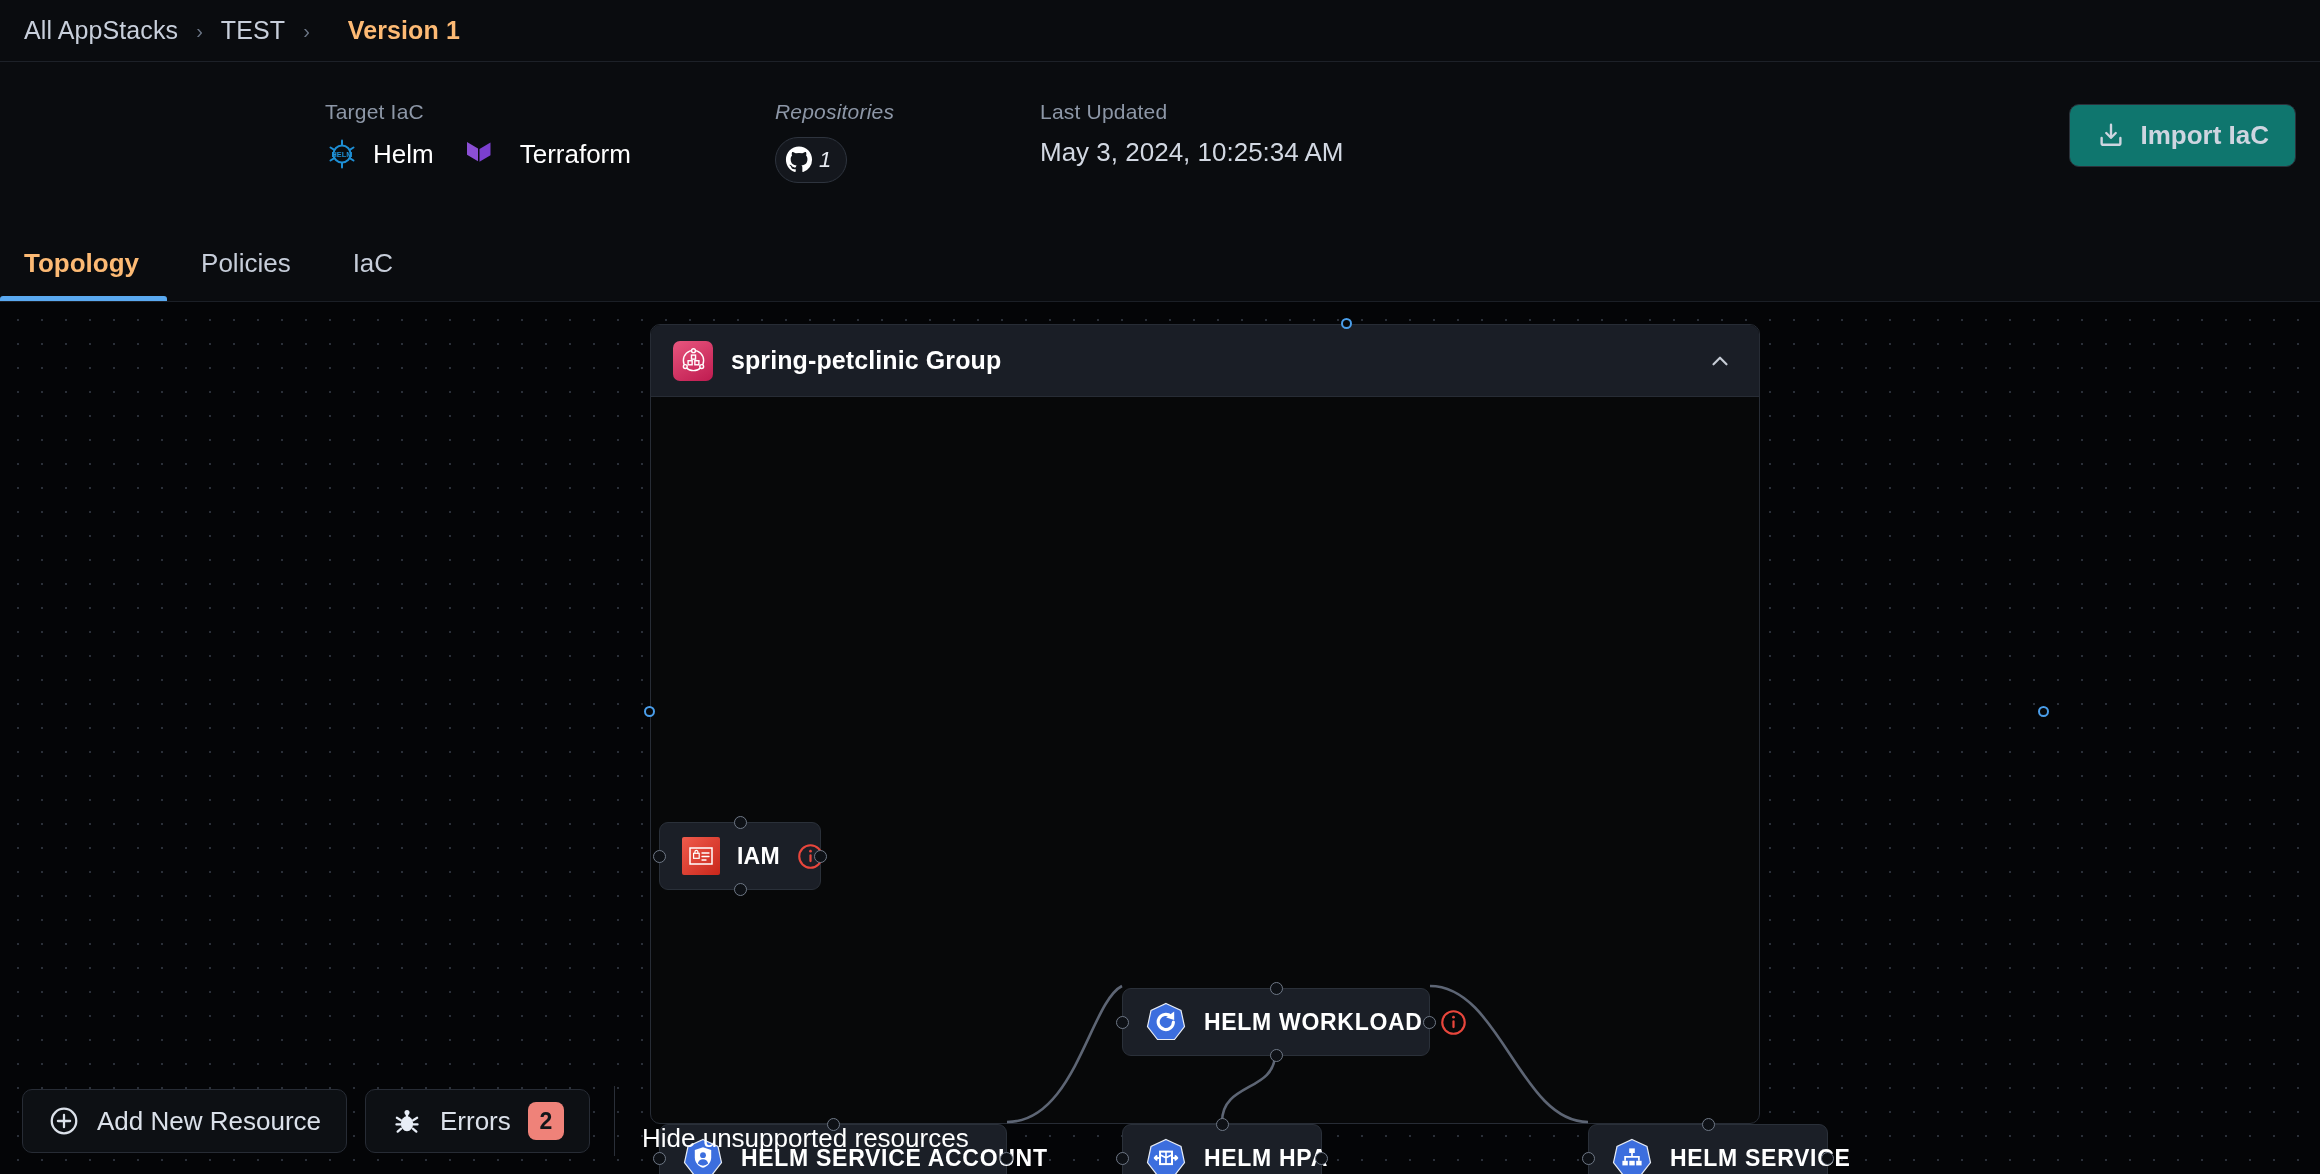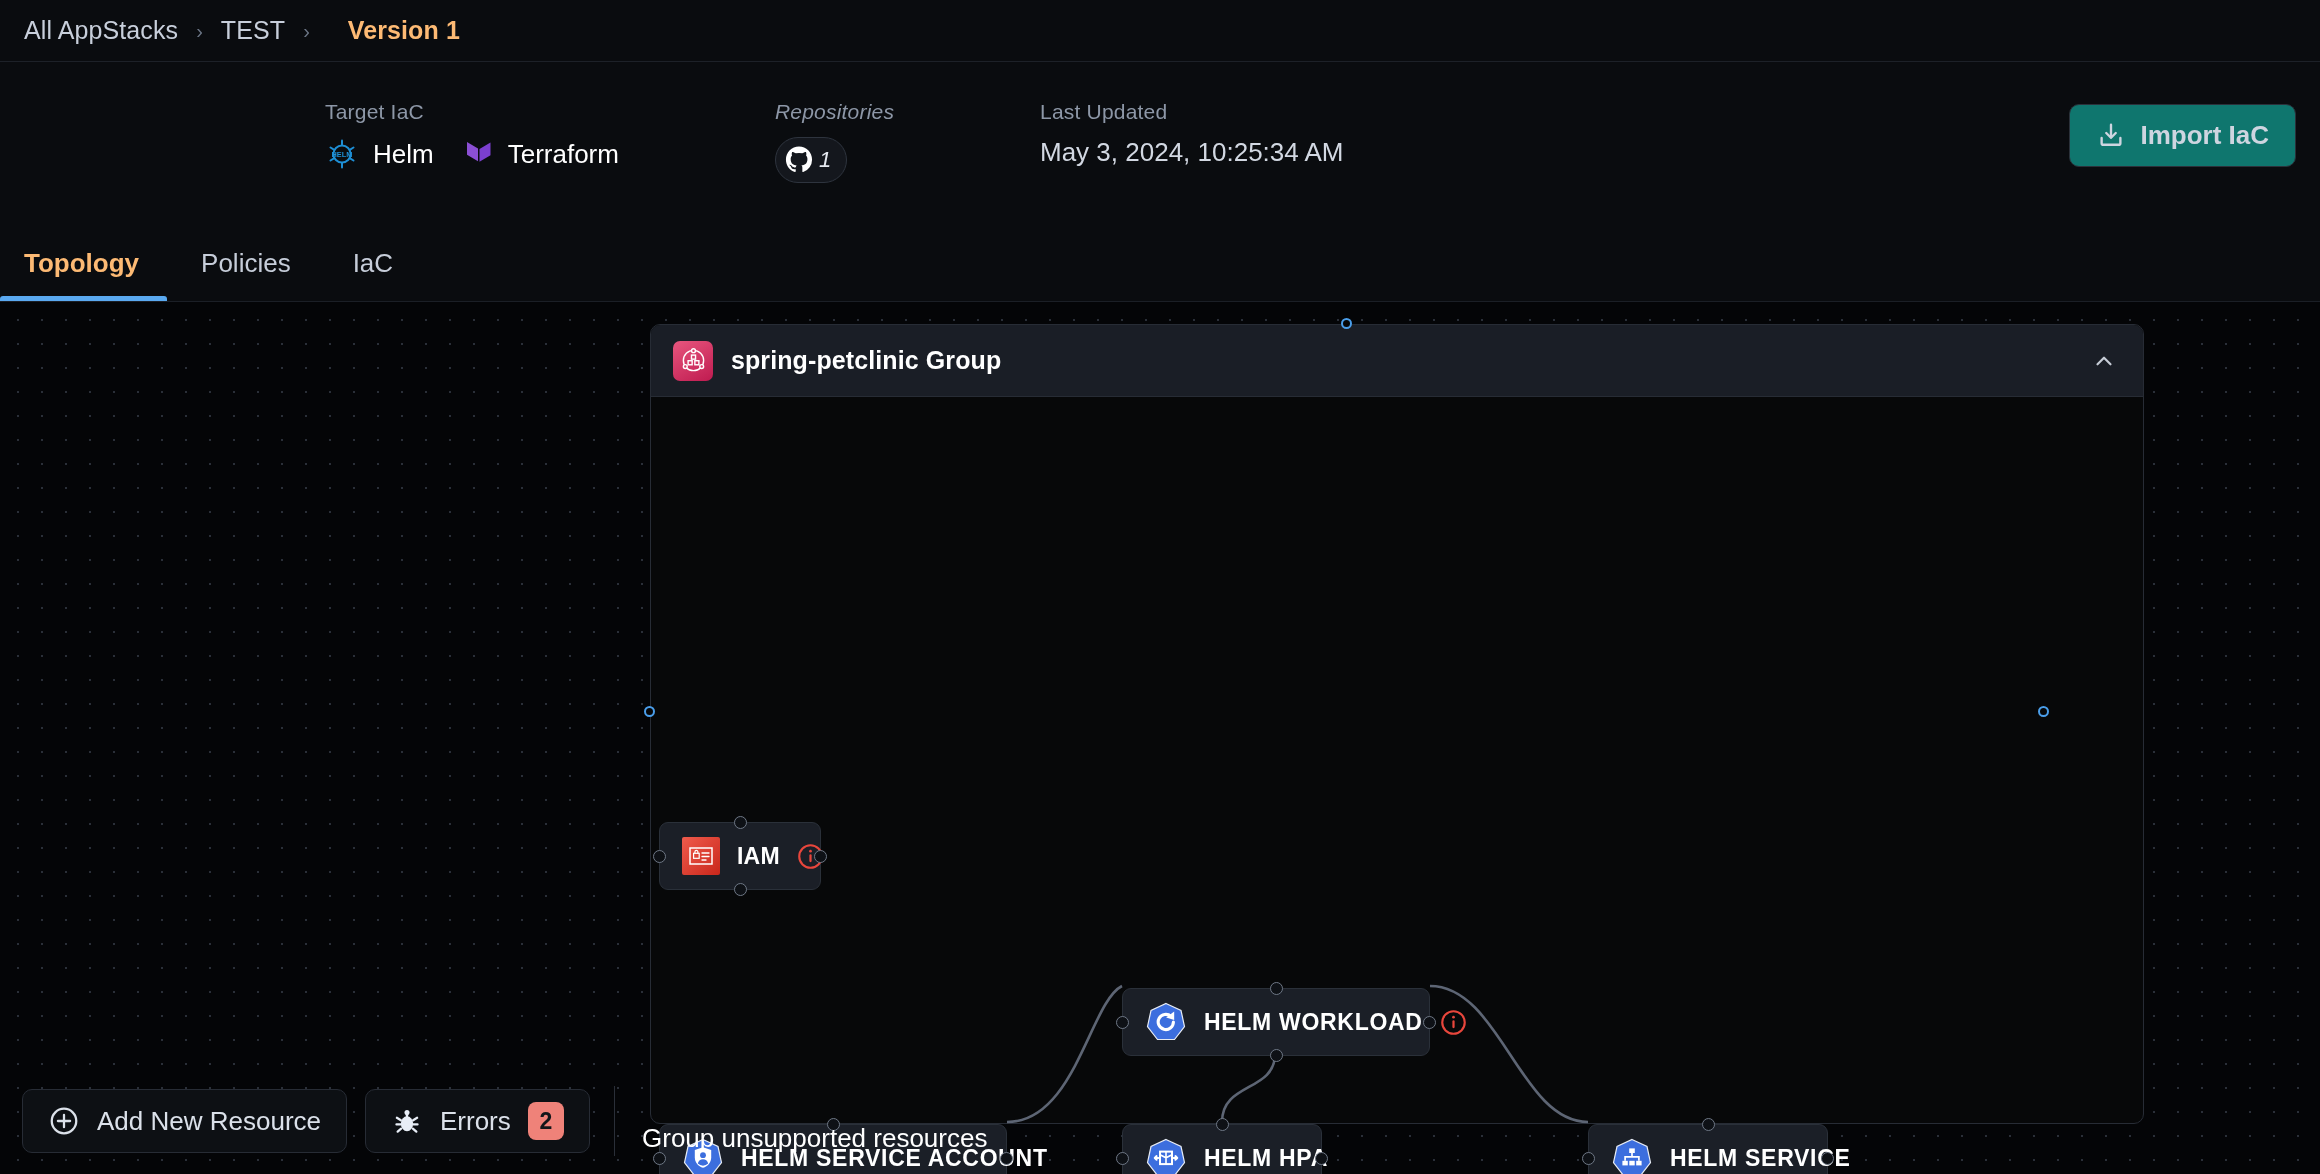--- a/index.html
+++ b/index.html
@@ -143,21 +143,21 @@
     background-image: radial-gradient(#2a2f38 1.2px, transparent 1.2px);
     background-size: 24px 24px;
     background-position: 6px 6px;
     overflow: hidden;
   }
 
   
   .group-box {
     position: absolute;
     left: 650px; top: 22px;
-    width: 1494px; height: 800px;
+    width: 1110px; height: 800px;
     background: #070809;
     border: 1px solid #272c35;
     border-radius: 10px;
   }
   .group-header {
     height: 72px;
     background: #1a1e26;
     border-bottom: 1px solid #272c35;
     border-radius: 9px 9px 0 0;
     display: flex;
@@ -329,21 +329,21 @@
               <line x1="24.7" y1="21.2" x2="28.5" y2="23.5"></line>
               <line x1="5.5" y1="23.5" x2="9.3" y2="21.2"></line>
               <line x1="24.7" y1="12.8" x2="28.5" y2="10.5"></line>
             </g>
             <circle cx="17" cy="17" r="8.6" fill="none" stroke="#1e8fd5" stroke-width="2"></circle>
             <text x="17" y="19.6" font-family="Liberation Sans, sans-serif" font-size="7.4" font-weight="700" fill="#1e8fd5" text-anchor="middle">HELM</text>
           </svg>
         </span>
         <span class="meta-value">Helm</span>
       </span>
-      <span class="meta-value-row" style="gap:12px;">
+      <span class="meta-value-row" style="gap:24px;">
         <span style="display:inline-flex;">
           <svg width="32" height="34" viewBox="0 0 32 34">
             <polygon points="3,5 14,11.4 14,24.2 3,17.8" fill="#8b4fd4"></polygon>
             <polygon points="15.5,11.9 26.5,5.5 26.5,18.3 15.5,24.7" fill="#7b3fcf"></polygon>
             <polygon points="15.5,26.2 26.5,19.8 26.5,31 15.5,37" fill="#8b4fd4" opacity="0"></polygon>
           </svg>
         </span>
         <span class="meta-value">Terraform</span>
       </span>
     </div>
@@ -525,21 +525,21 @@
         <path d="M21 16v3.8M14.1 23.8v-4h13.8v4" fill="none" stroke="#ffffff" stroke-width="1.7"></path>
       </svg>
     </span>
     <span class="node-label">HELM SERVICE</span>
     <span class="port t"></span>
     <span class="port b"></span>
     <span class="port l"></span>
     <span class="port r"></span>
   </div>
 
-  <div class="hide-unsupported">Group unsupported resources</div>
+  <div class="hide-unsupported">Hide unsupported resources</div>
 
   <div class="bottom-bar">
     <div class="ctl-btn">
       <span style="display:inline-flex;">
         <svg width="32" height="32" viewBox="0 0 24 24" fill="none" stroke="#dbe1ea" stroke-width="1.7" stroke-linecap="round">
           <circle cx="12" cy="12" r="9.2"></circle>
             <path d="M12 7.4v9.2M7.4 12h9.2"></path>
         </svg>
       </span>
       <span class="lbl">Add New Resource</span>

